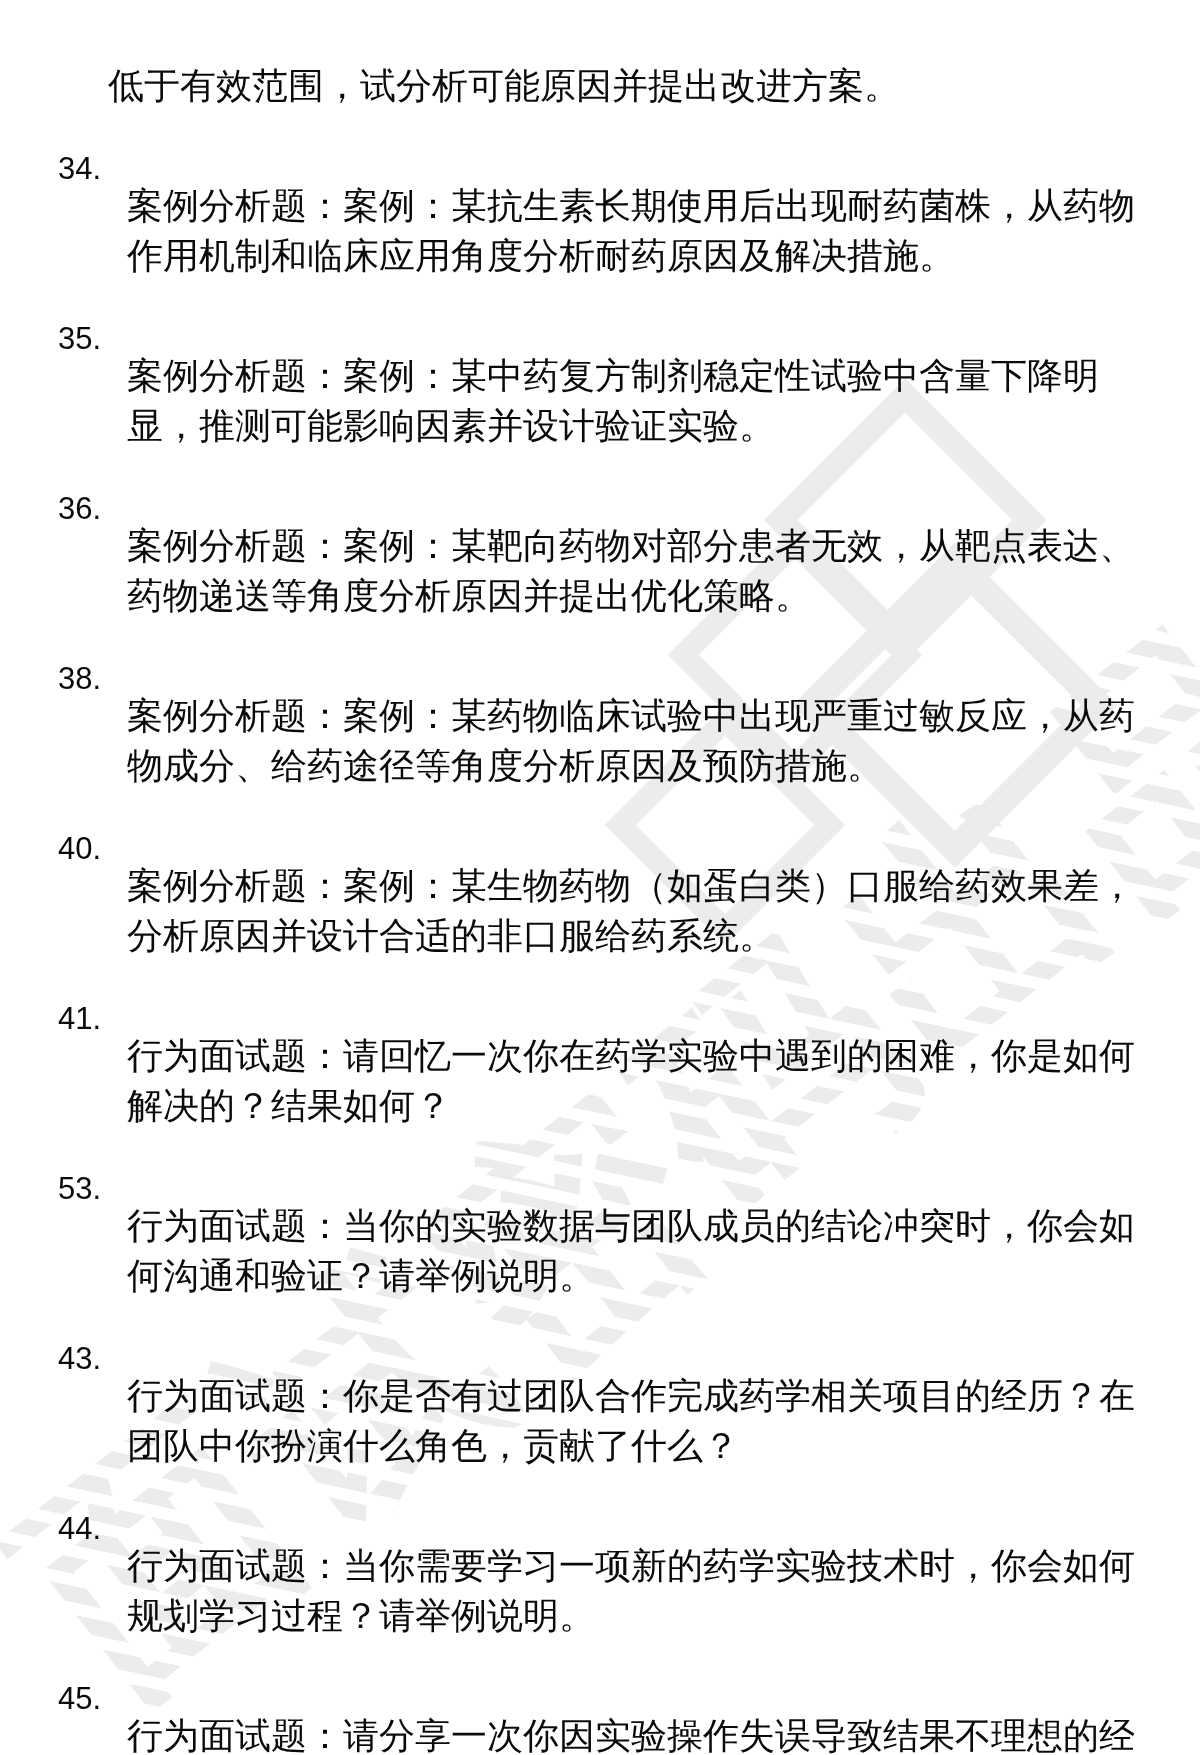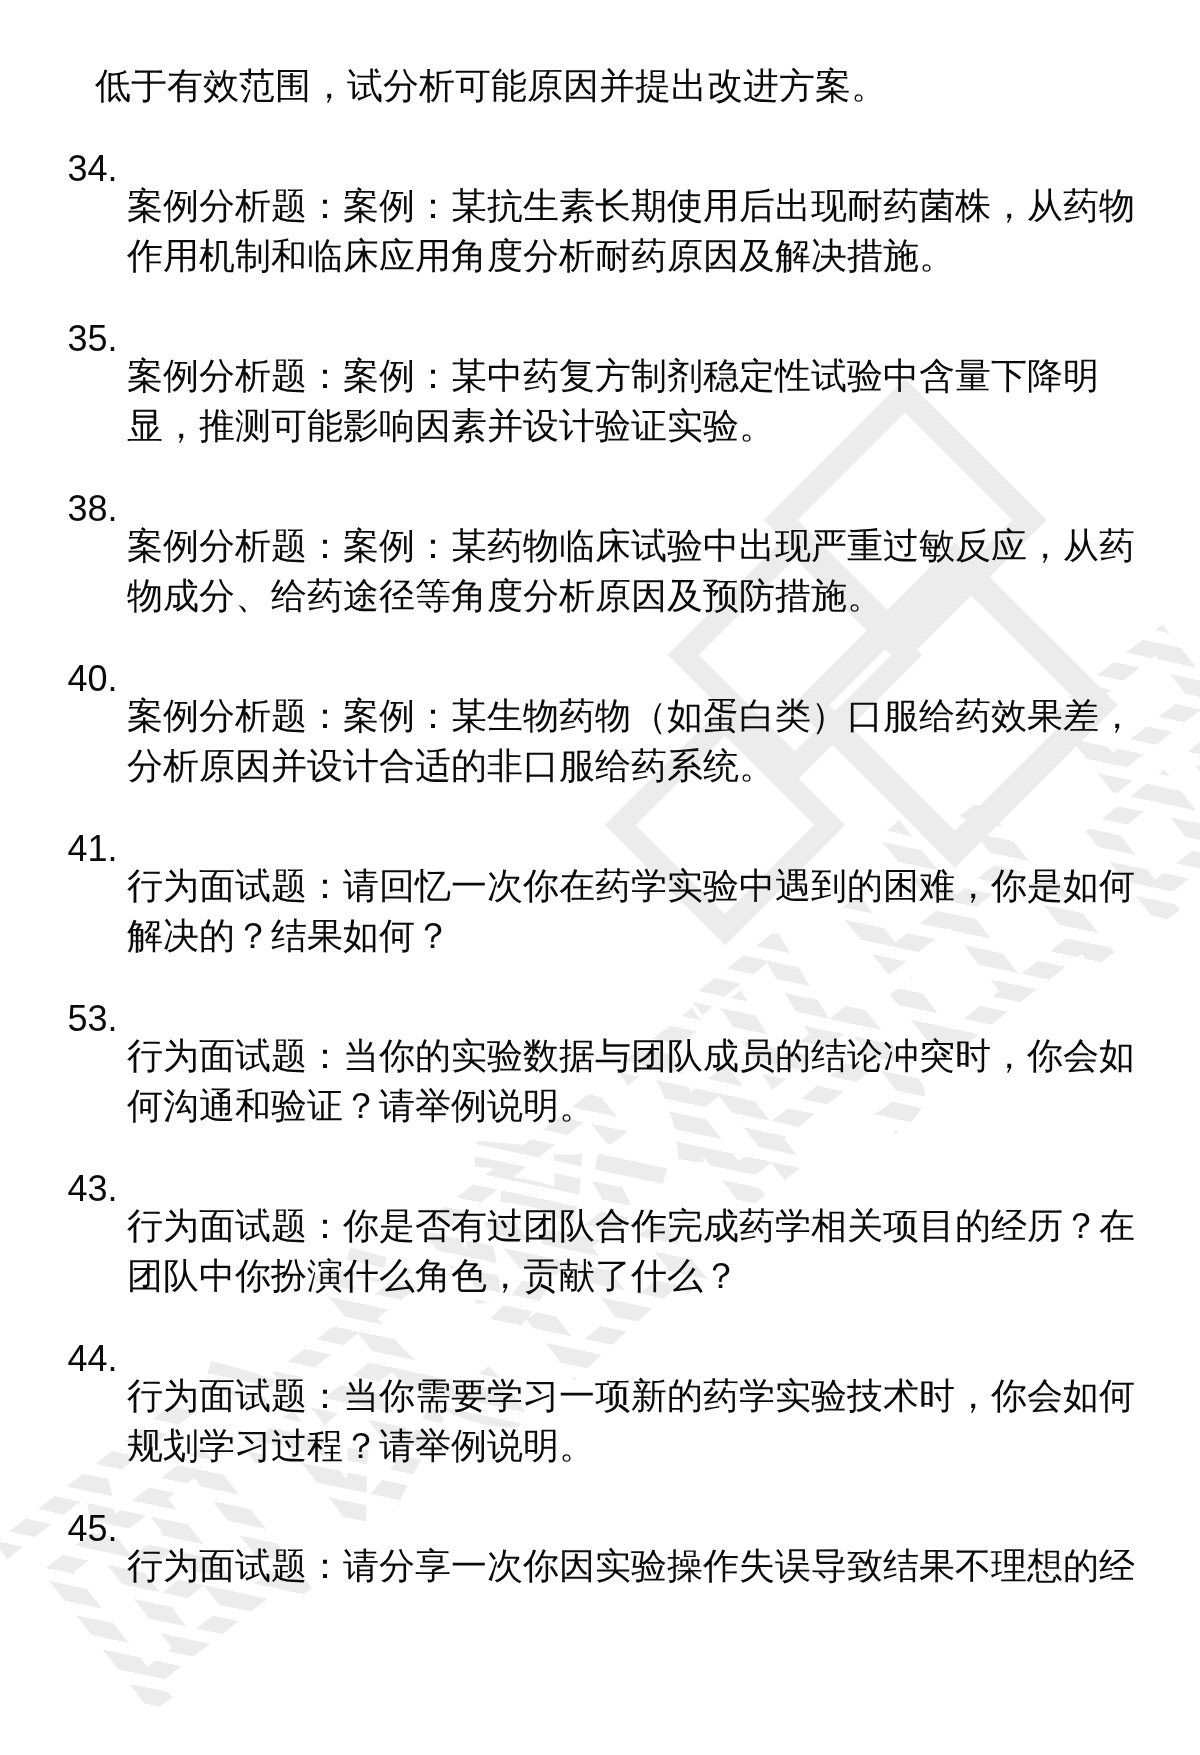--- a/index.html
+++ b/index.html
@@ -49,37 +49,36 @@
 
   
   .content {
     position: absolute;
     left: 58px;
     top: 61px;
     width: 1090px;
     z-index: 1;
   }
   .cont-line {
-    margin-left: 37px;
+    margin-left: 50px;
     width: 1016px;
     font-size: 36px;
     line-height: 50px;
     margin-bottom: 33px;
     word-break: break-all;
   }
   .question {
     display: flex;
     margin-bottom: 33px;
   }
   .qnum {
     flex: none;
     width: 69px;
-    font-size: 36px;
+    font-size: 31px;
     line-height: 50px;
-    text-align: center;
   }
   .qtext {
     width: 1016px;
     font-size: 36px;
     line-height: 50px;
     word-break: break-all;
     margin-top: 37px;
   }
   .page-footer {
     position: absolute;
@@ -109,20 +108,24 @@
   <div id="questions-container">
       <div class="question">
         <div class="qnum">34.</div>
         <div class="qtext">案例分析题：案例：某抗生素长期使用后出现耐药菌株，从药物作用机制和临床应用角度分析耐药原因及解决措施。</div>
       </div>
       <div class="question">
         <div class="qnum">35.</div>
         <div class="qtext">案例分析题：案例：某中药复方制剂稳定性试验中含量下降明显，推测可能影响因素并设计验证实验。</div>
       </div>
       <div class="question">
+        <div class="qnum">36.</div>
+        <div class="qtext">案例分析题：案例：某靶向药物对部分患者无效，从靶点表达、药物递送等角度分析原因并提出优化策略。</div>
+      </div>
+      <div class="question">
         <div class="qnum">38.</div>
         <div class="qtext">案例分析题：案例：某药物临床试验中出现严重过敏反应，从药物成分、给药途径等角度分析原因及预防措施。</div>
       </div>
       <div class="question">
         <div class="qnum">40.</div>
         <div class="qtext">案例分析题：案例：某生物药物（如蛋白类）口服给药效果差，分析原因并设计合适的非口服给药系统。</div>
       </div>
       <div class="question">
         <div class="qnum">41.</div>
         <div class="qtext">行为面试题：请回忆一次你在药学实验中遇到的困难，你是如何解决的？结果如何？</div>

